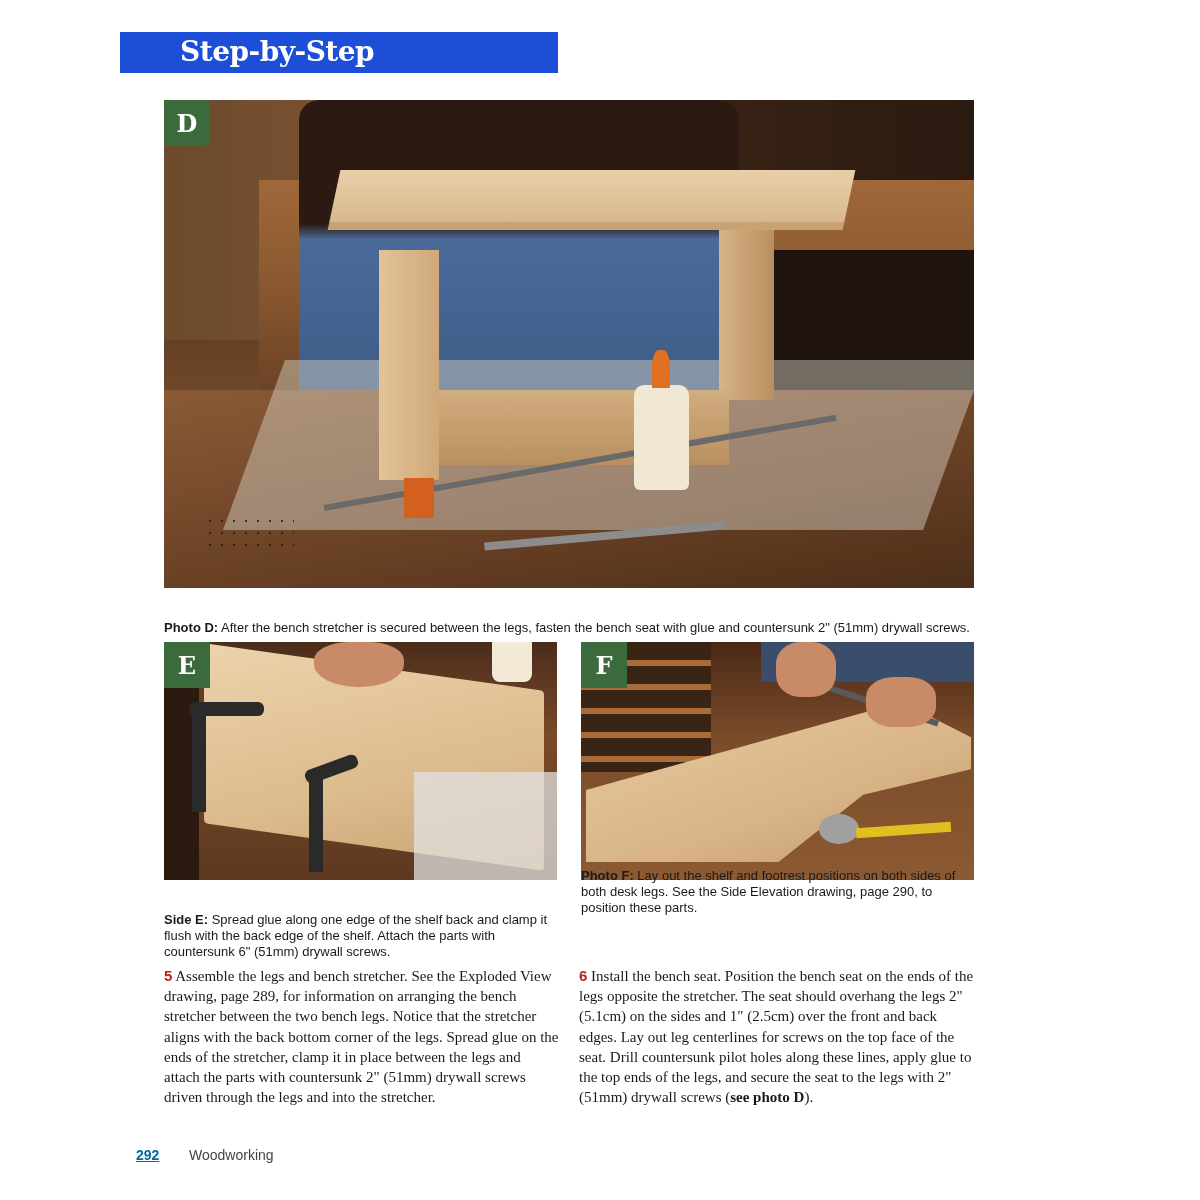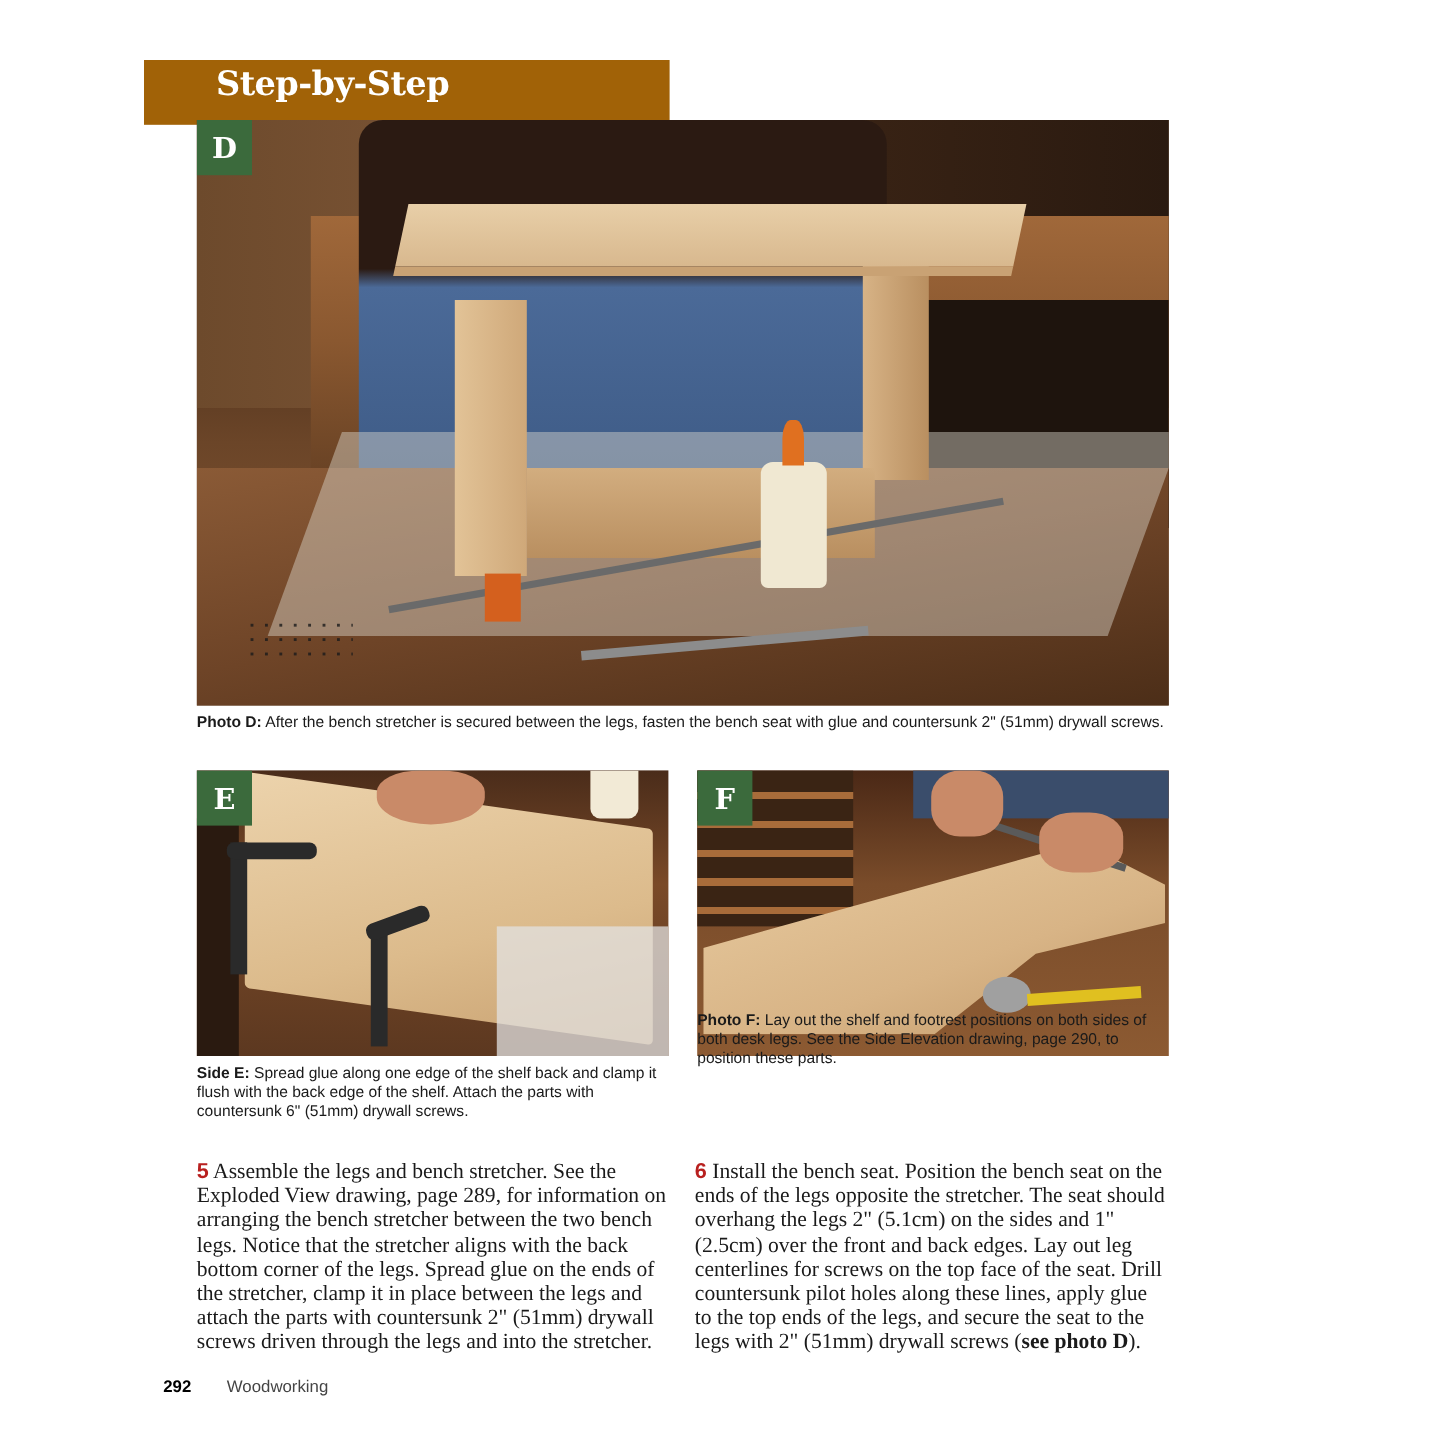--- a/index.html
+++ b/index.html
@@ -1,21 +1,21 @@
 <!DOCTYPE html>
 <html><head>
   <meta charset="utf-8">
   <style>
     * { box-sizing: border-box; margin: 0; padding: 0; }
     html, body { width: 1200px; height: 1200px; background: #ffffff; overflow: hidden; }
     body { position: relative; font-family: "Liberation Sans", sans-serif; color: #1a1a1a; }
 
     .header-bar {
-      position: absolute; left: 120px; top: 50px; width: 438px; height: 54px;
-      background: #a16207;
+      position: absolute; left: 120px; top: 32px; width: 438px; height: 41px;
+      background: #1d4ed8;
     }
     .header-title {
       position: absolute; left: 60px; top: 3px;
       font-family: "DejaVu Serif", serif; font-weight: bold; font-size: 28px;
       color: #ffffff; letter-spacing: -0.5px;
     }
 
     .photo { position: absolute; overflow: hidden; }
     .photo-label {
       position: absolute; left: 0; top: 0; width: 46px; height: 46px;
@@ -83,37 +83,37 @@
       background: linear-gradient(160deg, #e8cba0 0%, #d8b486 60%, #c29a6a 100%);
       clip-path: polygon(0 55%, 82% 0, 100% 22%, 100% 42%, 72% 58%, 50% 100%, 0 100%); }
     #photo-f .hand1 { position: absolute; left: 195px; top: 0; width: 60px; height: 55px; background: #c98a68; border-radius: 40%; }
     #photo-f .hand2 { position: absolute; left: 285px; top: 35px; width: 70px; height: 50px; background: #c98a68; border-radius: 40%; }
     #photo-f .ruler { position: absolute; left: 240px; top: 60px; width: 120px; height: 6px; background: #5a5a5a; transform: rotate(18deg); }
     #photo-f .tape { position: absolute; left: 238px; top: 172px; width: 40px; height: 30px; background: #a0a0a0; border-radius: 50%; }
     #photo-f .tape-strip { position: absolute; left: 275px; top: 183px; width: 95px; height: 10px; background: #e0c020; transform: rotate(-4deg); }
     #photo-f .person { position: absolute; left: 180px; top: 0; width: 213px; height: 40px; background: #3a4d6b; }
 
     .caption {
-      position: absolute; font-family: "Liberation Sans", sans-serif; font-size: 13px; line-height: 16px; color: #1a1a1a;
+      position: absolute; font-family: "Liberation Sans", sans-serif; font-size: 13px; line-height: 16px; color: #1a1a1a; margin-top: 26px;
     }
     .caption b { font-weight: bold; }
     #caption-d { left: 164px; top: 594px; width: 810px; }
     #caption-e { left: 164px; top: 886px; width: 395px; }
     #caption-f { left: 581px; top: 842px; width: 395px; }
 
     .body-text {
-      position: absolute; font-family: "Liberation Serif", serif; font-size: 18px; line-height: 20.2px; color: #1a1a1a;
+      position: absolute; font-family: "Liberation Serif", serif; font-size: 15px; line-height: 20.2px; color: #1a1a1a;
     }
     .body-text .step-num { color: #b8201f; font-family: "Liberation Sans", sans-serif; font-weight: bold; }
     .body-text b { font-weight: bold; }
     #step-5 { left: 164px; top: 966px; width: 395px; }
     #step-6 { left: 579px; top: 966px; width: 395px; }
 
     .footer { position: absolute; top: 1147px; font-size: 14px; }
-    #page-number { left: 136px; font-family: "Liberation Sans", sans-serif; font-weight: bold; color: #000000; }
+    #page-number { left: 136px; font-family: "Liberation Sans", sans-serif; font-weight: bold; color: #0369a1; text-decoration: underline; }
     #section-name { left: 189px; font-family: "Liberation Sans", sans-serif; color: #444444; }
   </style>
 </head>
 <body>
 
 <div class="header-bar">
   <span class="header-title">Step-by-Step</span>
 </div>
 
 <div class="photo" id="photo-d">

